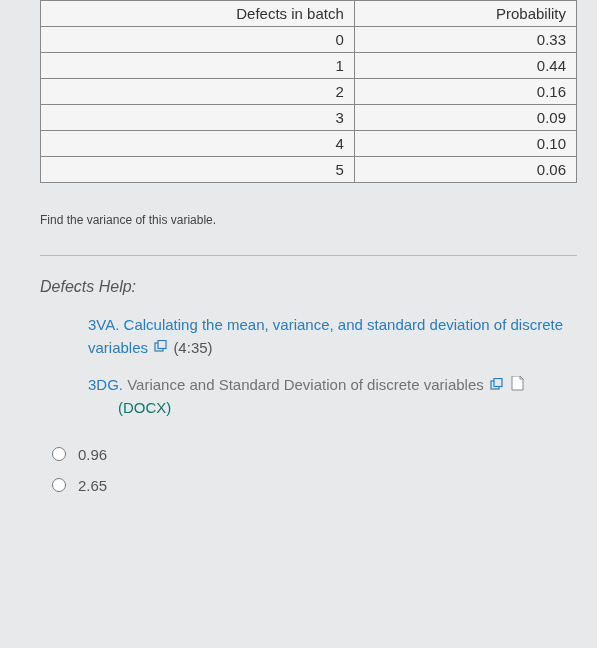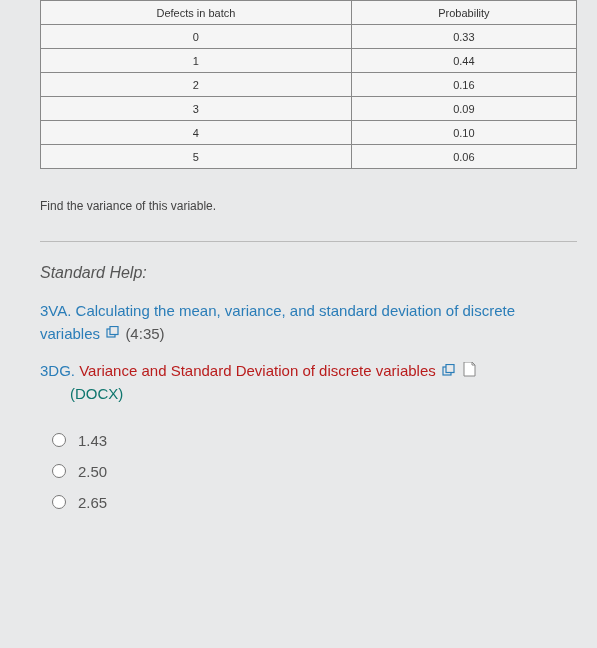--- a/index.html
+++ b/index.html
@@ -17,23 +17,23 @@
     }
     table {
       width: 100%;
       border-collapse: collapse;
       background: #f5f5f5;
       margin-bottom: 30px;
     }
     table td, table th {
       border: 1px solid #888;
       padding: 4px 10px;
-      text-align: center;
+      text-align: right;
       font-weight: normal;
-      font-size: 11px;
+      font-size: 15px;
       color: #333;
       height: 24px;
     }
     table th {
       font-weight: normal;
     }
     .prompt {
       margin: 28px 0 28px 0;
       color: #444;
       font-size: 12px;
@@ -46,20 +46,21 @@
       font-style: italic;
       color: #555;
       margin-bottom: 18px;
       font-size: 16px;
     }
     .help-link {
       color: #2a7db8;
       font-size: 15px;
       margin-bottom: 14px;
       line-height: 1.5;
+      margin-left: 48px;
     }
     .help-link .sub {
       display: block;
       padding-left: 30px;
       color: #0f766e;
     }
     .help-icon {
       display: inline-block;
       vertical-align: middle;
       margin: 0 2px;
@@ -117,60 +118,56 @@
     <tr>
       <td>5</td>
       <td>0.06</td>
     </tr>
   </tbody>
     </table>
 
   <p class="prompt">Find the variance of this variable.</p>
 
   <div class="section">
-    <p class="help-heading">Standard Help:</p>
+    <p class="help-heading">Defects Help:</p>
 
     <div class="help-link">
       <span>3VA.</span>
       <a href="#" style="color:#2a7db8;text-decoration:none;">Calculating the mean, variance, and standard deviation of discrete variables</a>
       <span class="help-icon">
         <svg width="13" height="13" viewBox="0 0 13 13">
             <rect x="1" y="3" width="8" height="8" fill="none" stroke="#2a7db8" stroke-width="1.2"></rect>
             <rect x="4" y="0.5" width="8" height="8" fill="#e8e9ea" stroke="#2a7db8" stroke-width="1.2"></rect>
           </svg>
       </span>
       <span style="color:#555;">(4:35)</span>
     </div>
 
     <div class="help-link">
       <span>3DG.</span>
-      <a href="#" style="color:#b91c1c;text-decoration:none;">Variance and Standard Deviation of discrete variables</a>
+      <a href="#" style="color:#737373;text-decoration:none;">Variance and Standard Deviation of discrete variables</a>
       <span class="help-icon">
         <svg width="13" height="13" viewBox="0 0 13 13">
             <rect x="1" y="3" width="8" height="8" fill="none" stroke="#2a7db8" stroke-width="1.2"></rect>
             <rect x="4" y="0.5" width="8" height="8" fill="#e8e9ea" stroke="#2a7db8" stroke-width="1.2"></rect>
           </svg>
       </span>
       <span class="help-icon">
         <svg width="13" height="15" viewBox="0 0 13 15">
             <path d="M1 0 h8 l3 3 v11 h-11 z" fill="#fff" stroke="#888" stroke-width="1"></path>
             <path d="M9 0 v3 h3" fill="none" stroke="#888" stroke-width="1"></path>
           </svg>
       </span>
       <span class="sub">(DOCX)</span>
     </div>
 
     <div class="answers">
       <div class="answer-option">
         <input type="radio" name="ans" id="a1" style="">
-        <label for="a1">1.43</label>
-      </div>
-      <div class="answer-option">
-        <input type="radio" name="ans" id="a2" style="">
-        <label for="a2">2.50</label>
+        <label for="a1">0.96</label>
       </div>
       <div class="answer-option">
         <input type="radio" name="ans" id="a4" style="">
         <label for="a4">2.65</label>
       </div>
     </div>
   </div>
 
 </div>
 

